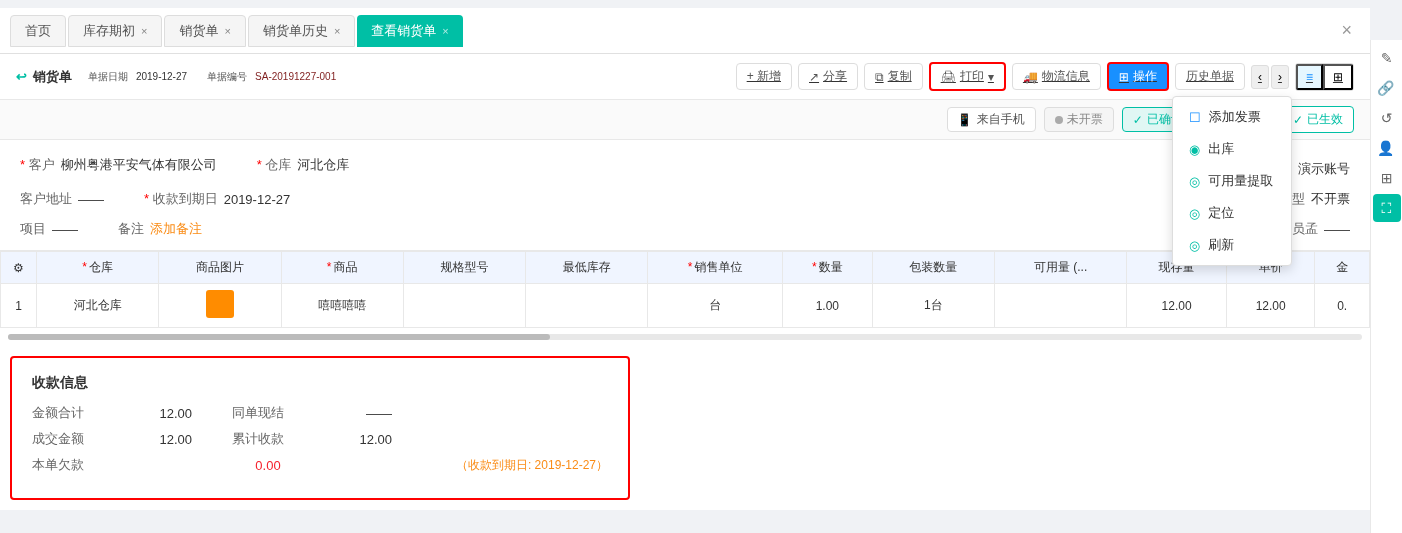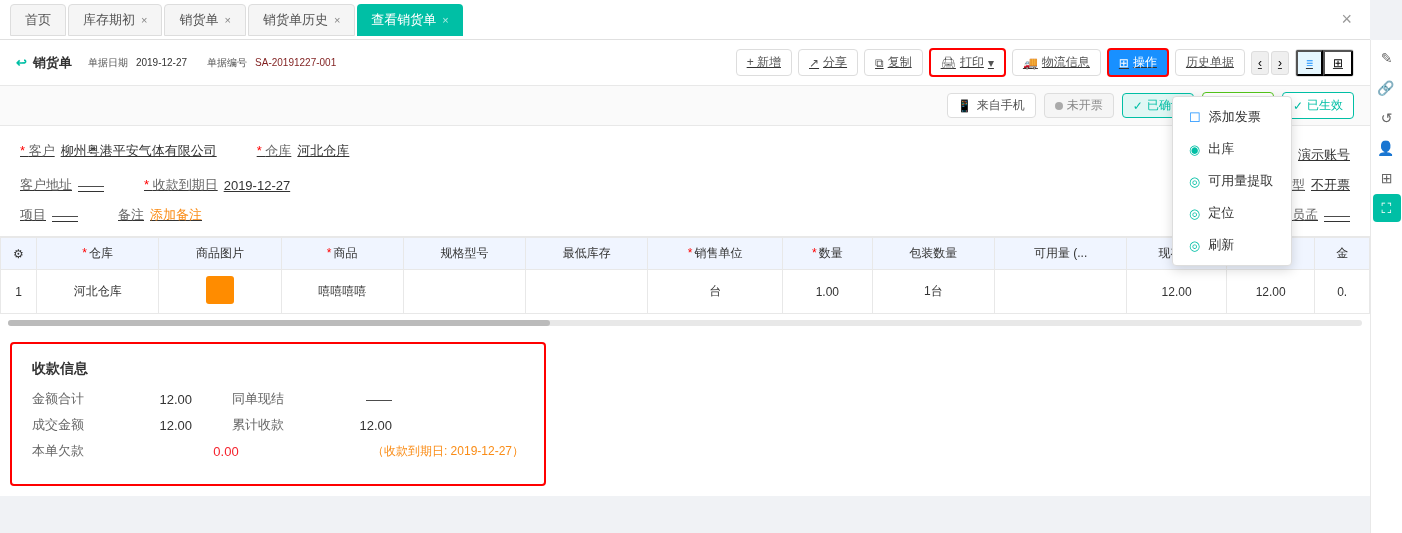--- a/index.html
+++ b/index.html
@@ -1,22 +1,23 @@
 <!DOCTYPE html>
 <html><head>
   <meta charset="utf-8">
   <style>
     * { box-sizing: border-box; margin: 0; padding: 0; }
     body { font-family: 'Microsoft YaHei', Arial, sans-serif; font-size: 13px; background: #f0f2f5; color: #333; }
 
     
     .tab-bar {
       display: flex; align-items: center; background: #fff;
-      border-bottom: 1px solid #e0e0e0; height: 40px; padding: 0 10px;
+      border-bottom: 1px solid #e0e0e0; height: 46px; padding: 0 10px;
       gap: 2px;
+      margin-top: 8px;
     }
     .tab {
       display: flex; align-items: center; padding: 0 14px; height: 32px;
       border-radius: 4px 4px 0 0; cursor: pointer; font-size: 13px;
       gap: 6px; white-space: nowrap;
     }
     .tab.active { background: #00bfa5; color: #fff; }
     .tab:not(.active) { background: #f5f5f5; color: #555; border: 1px solid #ddd; }
     .tab .close-icon { font-size: 11px; opacity: 0.7; }
     .tab-spacer { flex: 1; }
@@ -60,21 +61,21 @@
     .btn-sec.not-open { background: #f5f5f5; color: #888; }
     .btn-sec.confirm { background: #e0f7f4; color: #00bfa5; border-color: #00bfa5; }
     .icon-circle { width: 8px; height: 8px; border-radius: 50%; display: inline-block; }
     .icon-circle.gray { background: #aaa; }
 
     
     .form-section {
       background: #fff; padding: 12px 20px;
       border-bottom: 1px solid #e8e8e8;
     }
-    .form-row { display: flex; gap: 40px; margin-bottom: 12px; align-items: center; text-decoration: underline; }
+    .form-row { display: flex; gap: 40px; margin-bottom: 12px; align-items: center; }
     .form-row:last-child { margin-bottom: 0; }
     .field { display: flex; align-items: center; gap: 6px; }
     .field-label { color: #666; white-space: nowrap; }
     .field-label.required::before { content: '* '; color: red; }
     .field-value { color: #333; }
 
     
     .table-section { background: #fff; }
     .data-table { width: 100%; border-collapse: collapse; font-size: 12px; }
     .data-table th {
@@ -89,21 +90,21 @@
     .data-table .subtotal td { background: #fafbff; color: #999; }
     .col-settings { width: 36px; }
     .required-star { color: red; margin-right: 2px; }
     .product-img { width: 28px; height: 28px; background: #ff8c00; border-radius: 3px; display: inline-block; }
     .scrollbar-row { height: 6px; background: #e8e8e8; margin: 2px 0; border-radius: 3px; }
     .scrollbar-thumb { height: 6px; width: 40%; background: #bbb; border-radius: 3px; }
 
     
     .bottom-section { display: flex; background: #fff; }
     .payment-info {
-      width: 536px; min-width: 400px; padding: 16px 20px;
+      width: 620px; min-width: 400px; padding: 16px 20px;
       border: 2px solid red; border-radius: 4px; margin: 10px;
       background: #fff;
     }
     .payment-title { font-weight: bold; font-size: 14px; margin-bottom: 12px; }
     .payment-row { display: flex; gap: 40px; margin-bottom: 8px; }
     .payment-field { display: flex; align-items: center; gap: 8px; min-width: 160px; justify-content: space-between; }
     .payment-label { color: #666; white-space: nowrap; }
     .payment-value { color: #333; }
     .payment-value.red { color: #f5222d; }
 

